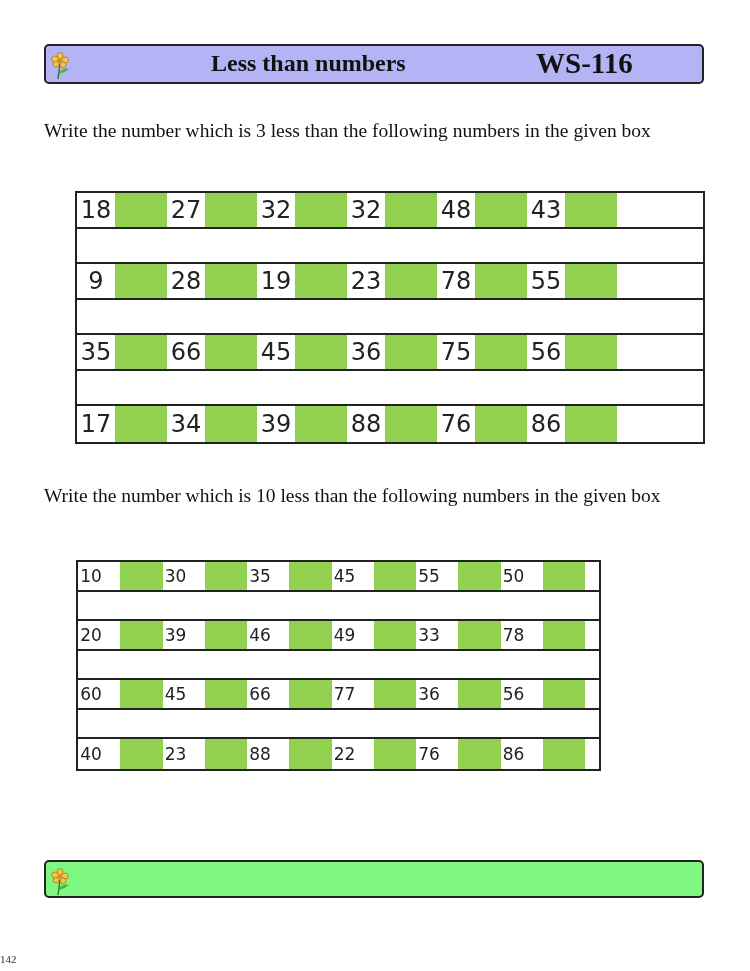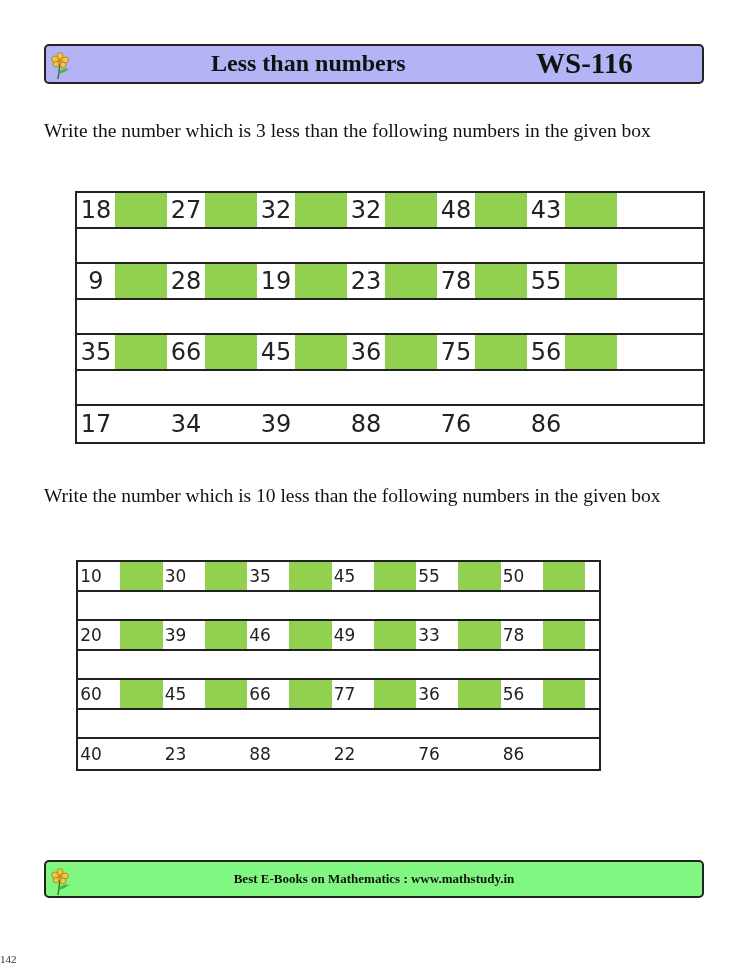--- a/index.html
+++ b/index.html
@@ -10,21 +10,21 @@
   .banner.footer { top:860px; height:38px; background:#80f780; }
   .flower { position:absolute; left:4px; top:6px; width:22px; height:28px; }
   .header .title { position:absolute; left:165px; top:0; line-height:34px; font-size:24px; font-weight:bold; }
   .header .code { position:absolute; left:490px; top:0; line-height:34px; font-size:29px; font-weight:bold; }
   .footer .text { position:absolute; left:0; right:0; top:0; line-height:34px; text-align:center; font-size:13px; font-weight:bold; }
 
   .instruction { position:absolute; left:44px; width:670px; font-size:19.5px; font-weight:normal; line-height:27px; }
 
   .grid { position:absolute; border:2px solid #222; box-sizing:border-box; border-collapse:collapse; }
   .grid .row { display:flex; box-sizing:border-box; border-bottom:2px solid #222; }
-  .grid .row:last-child { border-bottom:none;align-items:center; }
+  .grid .row:last-child { border-bottom:none; }
   .grid .cell-num { background:#fff; font-family:"DejaVu Sans", sans-serif; color:#222; display:flex; align-items:center; justify-content:center; box-sizing:border-box; }
   .grid .cell-ans { background:#92d050; box-sizing:border-box; }
   .grid .blank { background:#fff; }
 
   #grid1 { left:75px; top:191px; width:630px; }
   #grid1 .row { height:35.5px; }
   #grid1 .cell-num { width:38px; font-size:24px; }
   #grid1 .cell-ans { width:52px; }
 
   #grid2 { left:76px; top:560px; width:525px; }
@@ -188,16 +188,15 @@
     <path d="M9 20 Q15 15 19 17 Q14 21 9 22 Z" fill="#4caf3a"></path>
     <g fill="#f5c542" stroke="#8a6a10" stroke-width="0.6">
       <ellipse cx="10" cy="4" rx="3" ry="3.5"></ellipse>
       <ellipse cx="15" cy="8" rx="3.5" ry="3"></ellipse>
       <ellipse cx="13" cy="13" rx="3" ry="3"></ellipse>
       <ellipse cx="6" cy="12" rx="3" ry="3"></ellipse>
       <ellipse cx="5" cy="7" rx="3.5" ry="3"></ellipse>
     </g>
     <circle cx="10" cy="8.5" r="2.2" fill="#e08a1e"></circle>
   </svg>
-  <span class="text">Best E-Books on Mathematics : www.mathstudy.in</span>
 </div>
 
 <div class="page-num">142</div>
 
 </body></html>

